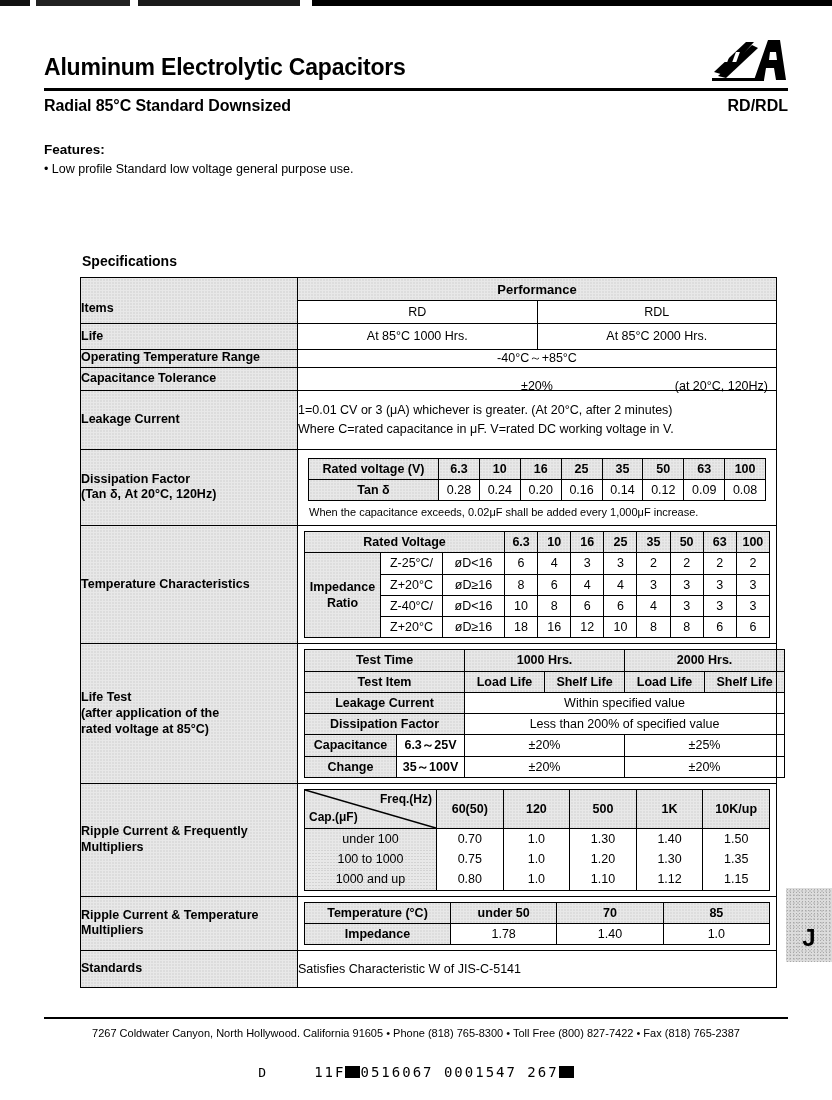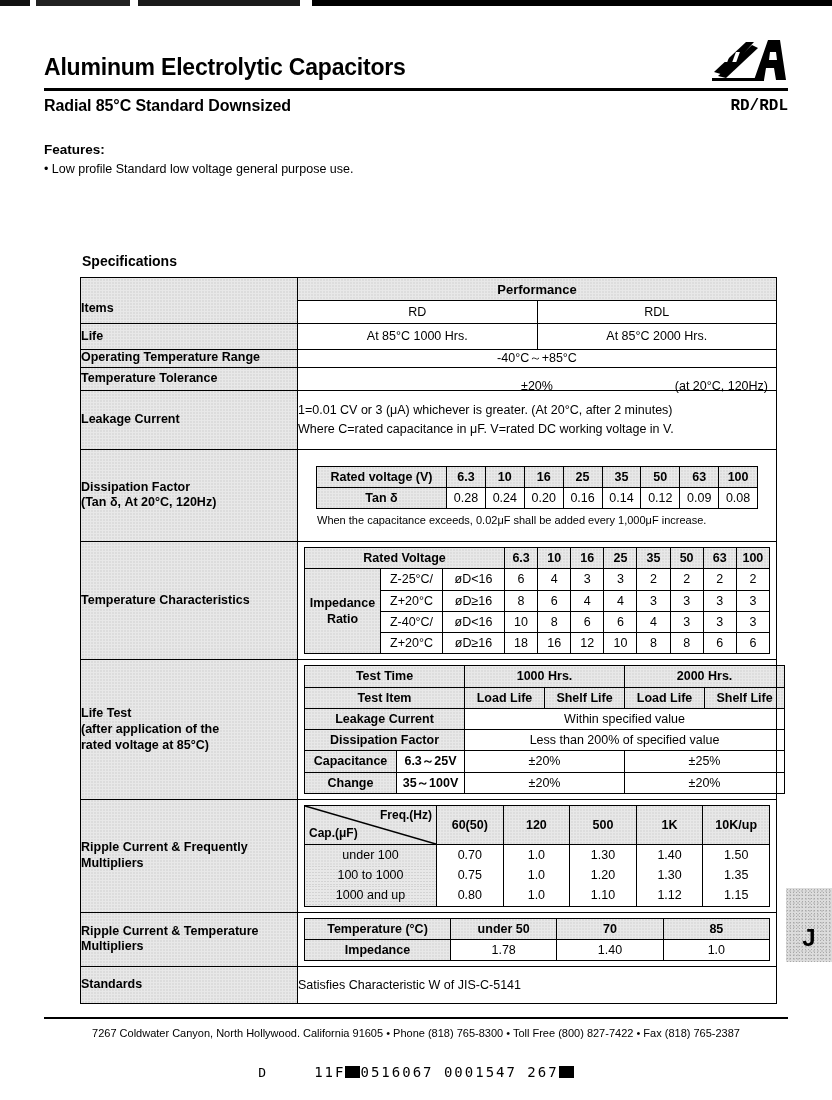--- a/index.html
+++ b/index.html
@@ -34,21 +34,21 @@
   }
   .hdr-rule {
     position: absolute; left: 44px; top: 88px; width: 744px; height: 3px; background: #000;
   }
   .hdr-sub {
     position: absolute; left: 44px; top: 97px;
     font-size: 16px; font-weight: bold; letter-spacing: -0.1px;
   }
   .hdr-code {
     position: absolute; right: 44px; top: 97px;
-    font-size: 16px; font-weight: bold; font-family: Liberation Mono, monospace;
+    font-size: 16px; font-weight: bold;
   }
   .logo { position: absolute; right: 44px; top: 38px; width: 80px; height: 46px; }
 
   .feat-title {
     position: absolute; left: 44px; top: 142px;
     font-size: 13.5px; font-weight: bold;
   }
   .feat-item {
     position: absolute; left: 44px; top: 162px;
     font-size: 12.5px;
@@ -269,21 +269,21 @@
         <td class="lbl">
           <span>Operating Temperature Range</span>
         </td>
         <td class="val ctr">
           <span>-40°C～+85°C</span>
         </td>
       </tr>
 
       <tr>
         <td class="lbl">
-          <span>Temperature Tolerance</span>
+          <span>Capacitance Tolerance</span>
         </td>
         <td class="val" style="position:relative;height:22px;">
           <span style="position:absolute;left:0;right:0;text-align:center;">±20%</span>
           <span style="position:absolute;right:8px;">(at 20°C, 120Hz)</span>
         </td>
       </tr>
 
       <tr>
         <td class="lbl" style="height:58px;">
           <span>Leakage Current</span>
@@ -292,21 +292,21 @@
           <div>1=0.01 CV or 3 (μA) whichever is greater. (At 20°C, after 2 minutes)</div>
           <div>Where C=rated capacitance in μF. V=rated DC working voltage in V.</div>
         </td>
       </tr>
 
       <tr>
         <td class="lbl">
           <div>Dissipation Factor</div>
           <div>(Tan δ, At 20°C, 120Hz)</div>
         </td>
-        <td style="padding:12px;">
+        <td style="padding:4px;">
           <div class="inner-wrap tight">
             <table class="inner">
               <colgroup>
                 <col style="width:130px">
                   <col>
                   <col>
                   <col>
                   <col>
                   <col>
                   <col>

